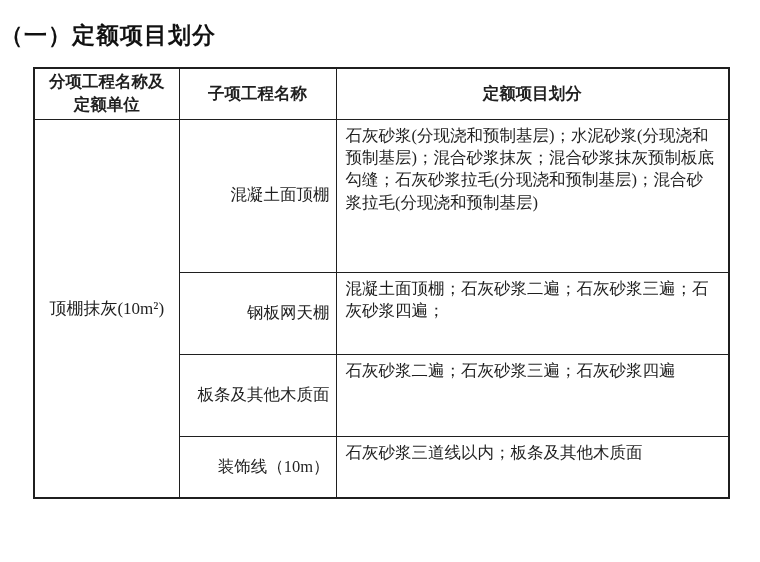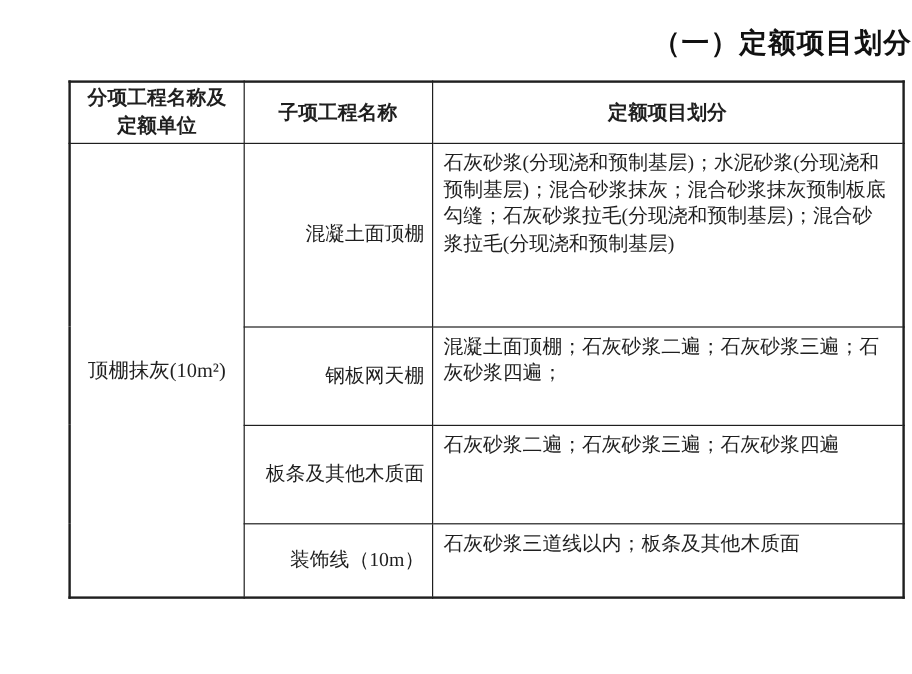--- a/index.html
+++ b/index.html
@@ -15,35 +15,34 @@
     position: relative;
     width: 760px;
     height: 562px;
     background: #ffffff;
   }
   .page-title {
     position: absolute;
     top: 20px;
     left: 0;
     width: 100%;
-    text-align: right;
+    text-align: left;
     font-size: 23px;
     font-weight: bold;
     letter-spacing: 1px;
     color: #111111;
   }
   table.quota-table {
     position: absolute;
     left: 33px;
     top: 67px;
     width: 695px;
     border-collapse: collapse;
     table-layout: fixed;
     border: 2px solid #1f1f1f;
-    margin-left: 24px;
   }
   .quota-table th,
   .quota-table td {
     border: 1px solid #1f1f1f;
     font-size: 16.5px;
     line-height: 1.36;
   }
   .quota-table thead th {
     font-weight: bold;
     text-align: center;

